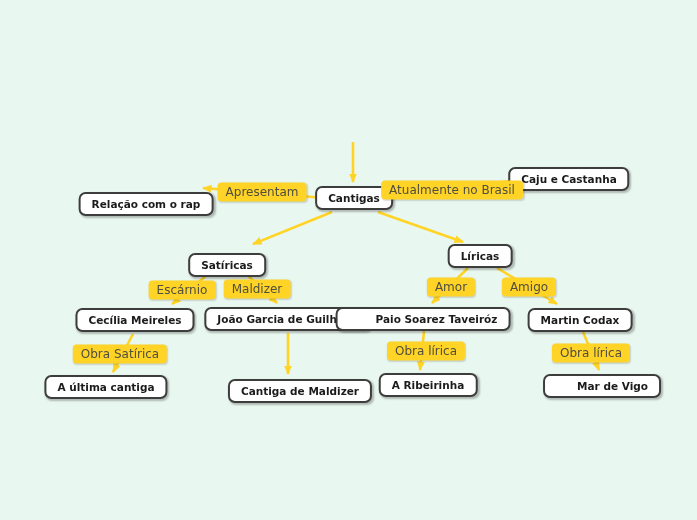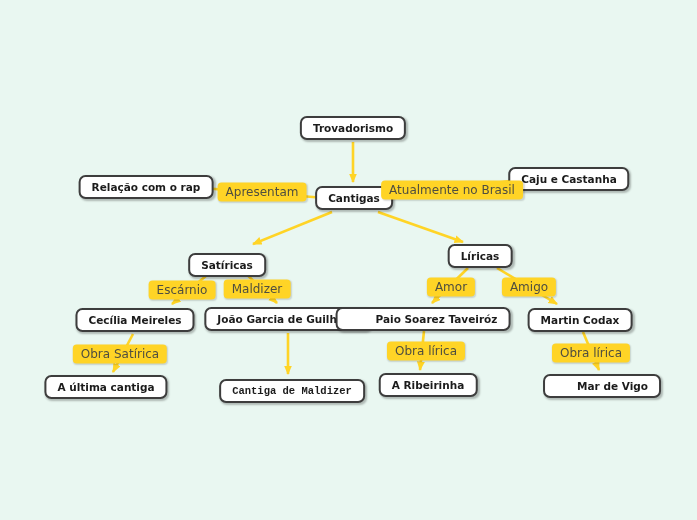--- a/index.html
+++ b/index.html
@@ -71,32 +71,31 @@
       <line x1="243" y1="271" x2="277" y2="303" marker-end="url(#arrow)"></line>
       <line x1="133" y1="334" x2="113" y2="372" marker-end="url(#arrow)"></line>
       <line x1="288" y1="333" x2="288" y2="374" marker-end="url(#arrow)"></line>
       <line x1="468" y1="268" x2="432" y2="303" marker-end="url(#arrow)"></line>
       <line x1="497" y1="268" x2="557" y2="304" marker-end="url(#arrow)"></line>
       <line x1="424" y1="331" x2="420" y2="370" marker-end="url(#arrow)"></line>
       <line x1="583" y1="332" x2="599" y2="370" marker-end="url(#arrow)"></line>
     </g>
   </svg>
 
-  <div class="node" style="left:353px; top:128px;">Trovadorismo</div>
   <div class="node" style="left:354px; top:198px;">Cantigas</div>
-  <div class="node" style="left:146px; top:187px;">Relação com o rap</div>
+  <div class="node" style="left:146px; top:204px;">Relação com o rap</div>
   <div class="node" style="left:569px; top:179px;">Caju e Castanha</div>
   <div class="node" style="left:227px; top:265px;">Satíricas</div>
   <div class="node" style="left:480px; top:256px;">Líricas</div>
   <div class="node" style="left:135px; top:320px;">Cecília Meireles</div>
   <div class="node" style="left:288px; top:319px;">João Garcia de Guilhade</div>
   <div class="node" style="left:423px; top:319px;padding-left:38px;">Paio Soarez Taveiróz</div>
   <div class="node" style="left:580px; top:320px;">Martin Codax</div>
   <div class="node" style="left:106px; top:387px;">A última cantiga</div>
-  <div class="node" style="left:292px; top:391px;font-family:Liberation Mono, monospace;">Cantiga de Maldizer</div>
+  <div class="node" style="left:300px; top:391px;">Cantiga de Maldizer</div>
   <div class="node" style="left:428px; top:385px;">A Ribeirinha</div>
   <div class="node" style="left:602px; top:386px;padding-left:32px;">Mar de Vigo</div>
 
   <div class="edge-label" style="left:262px; top:192px;">Apresentam</div>
   <div class="edge-label" style="left:452px; top:190px;padding-left:8px;">Atualmente no Brasil</div>
   <div class="edge-label" style="left:182px; top:290px;">Escárnio</div>
   <div class="edge-label" style="left:257px; top:289px;">Maldizer</div>
   <div class="edge-label" style="left:451px; top:287px;">Amor</div>
   <div class="edge-label" style="left:529px; top:287px;">Amigo</div>
   <div class="edge-label" style="left:120px; top:354px;">Obra Satírica</div>

